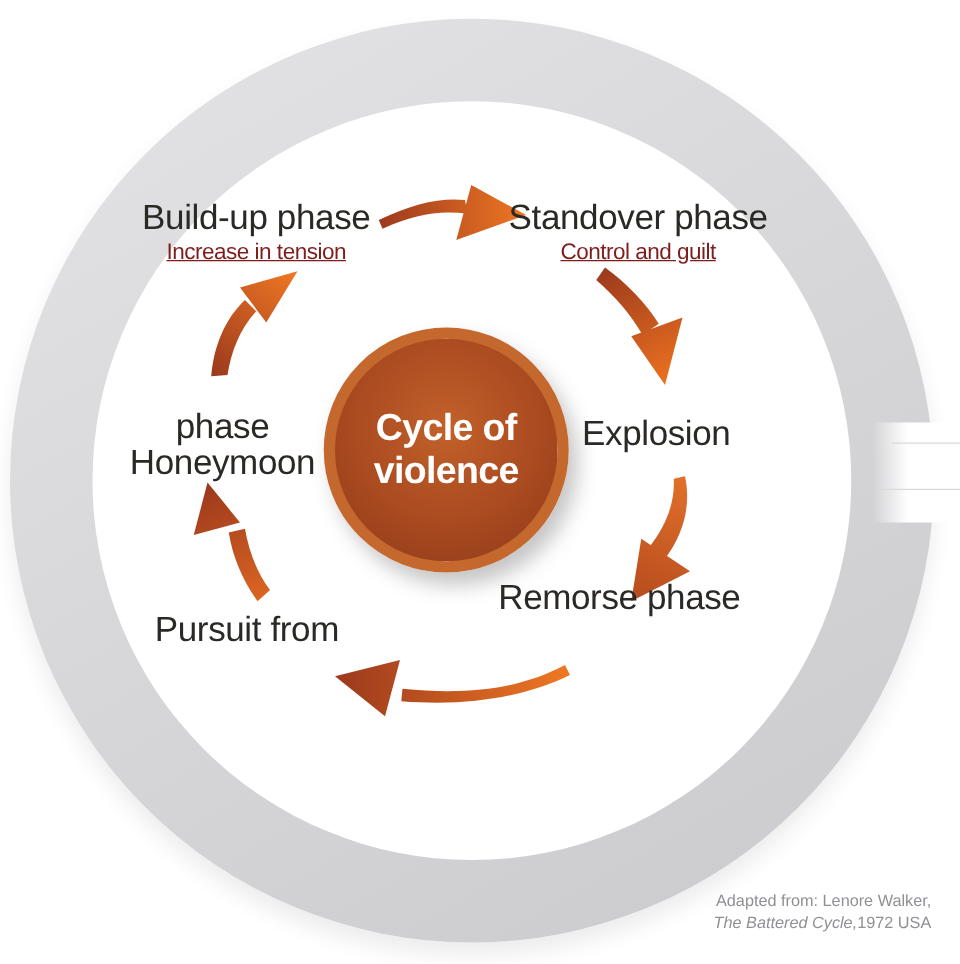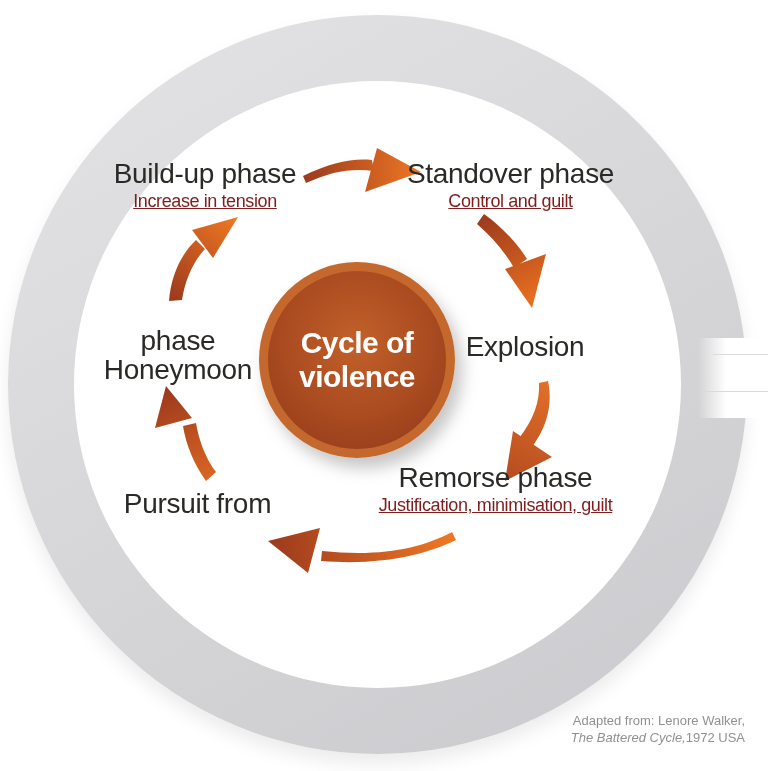--- a/index.html
+++ b/index.html
@@ -134,21 +134,20 @@
     <div class="t">Standover phase</div>
     <div class="s">Control and guilt</div>
   </div>
 
   <div class="phase ph-explosion">
     <div class="t">Explosion</div>
   </div>
 
   <div class="phase ph-remorse">
     <div class="t">Remorse phase</div>
-    <div class="s">Justification, minimisation, guilt</div>
   </div>
 
   <div class="phase ph-pursuit">
     <div class="t">Pursuit from</div>
   </div>
 
   <div class="phase ph-honeymoon">
     <div class="t">phase</div>
     <div class="t">Honeymoon</div>
   </div>

